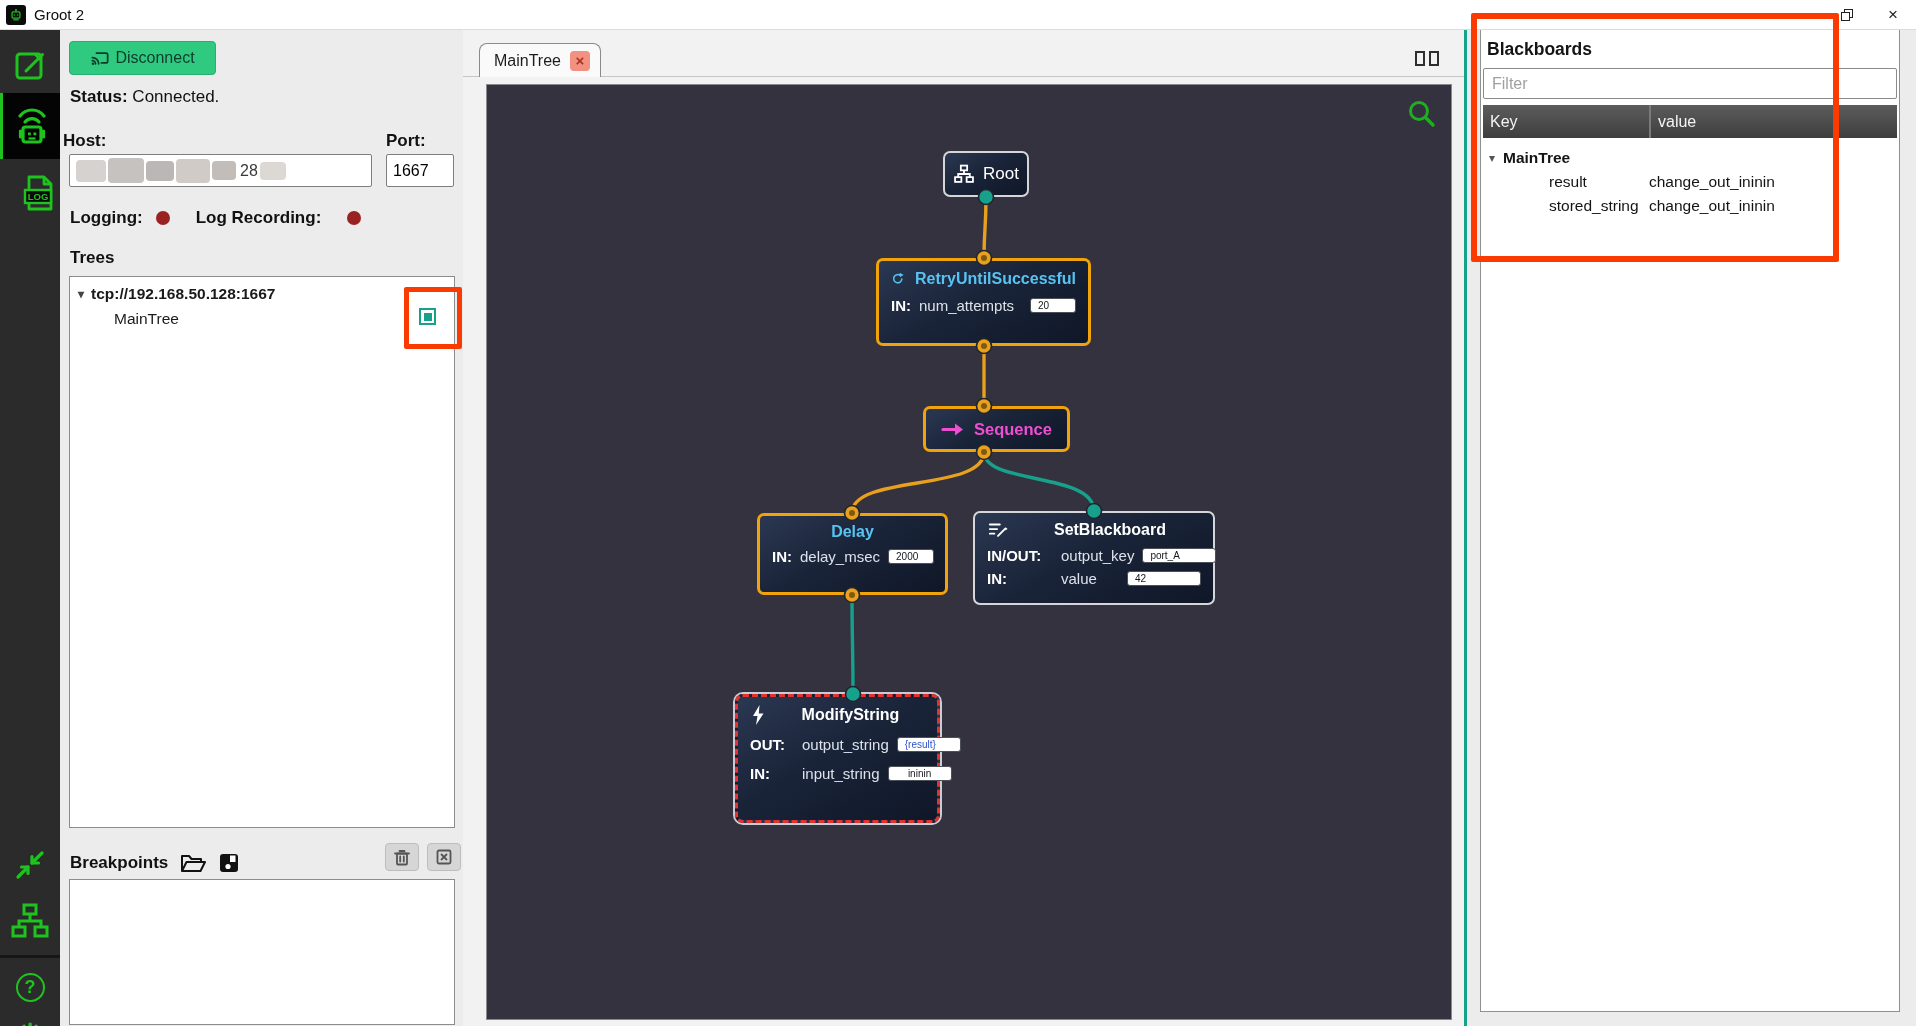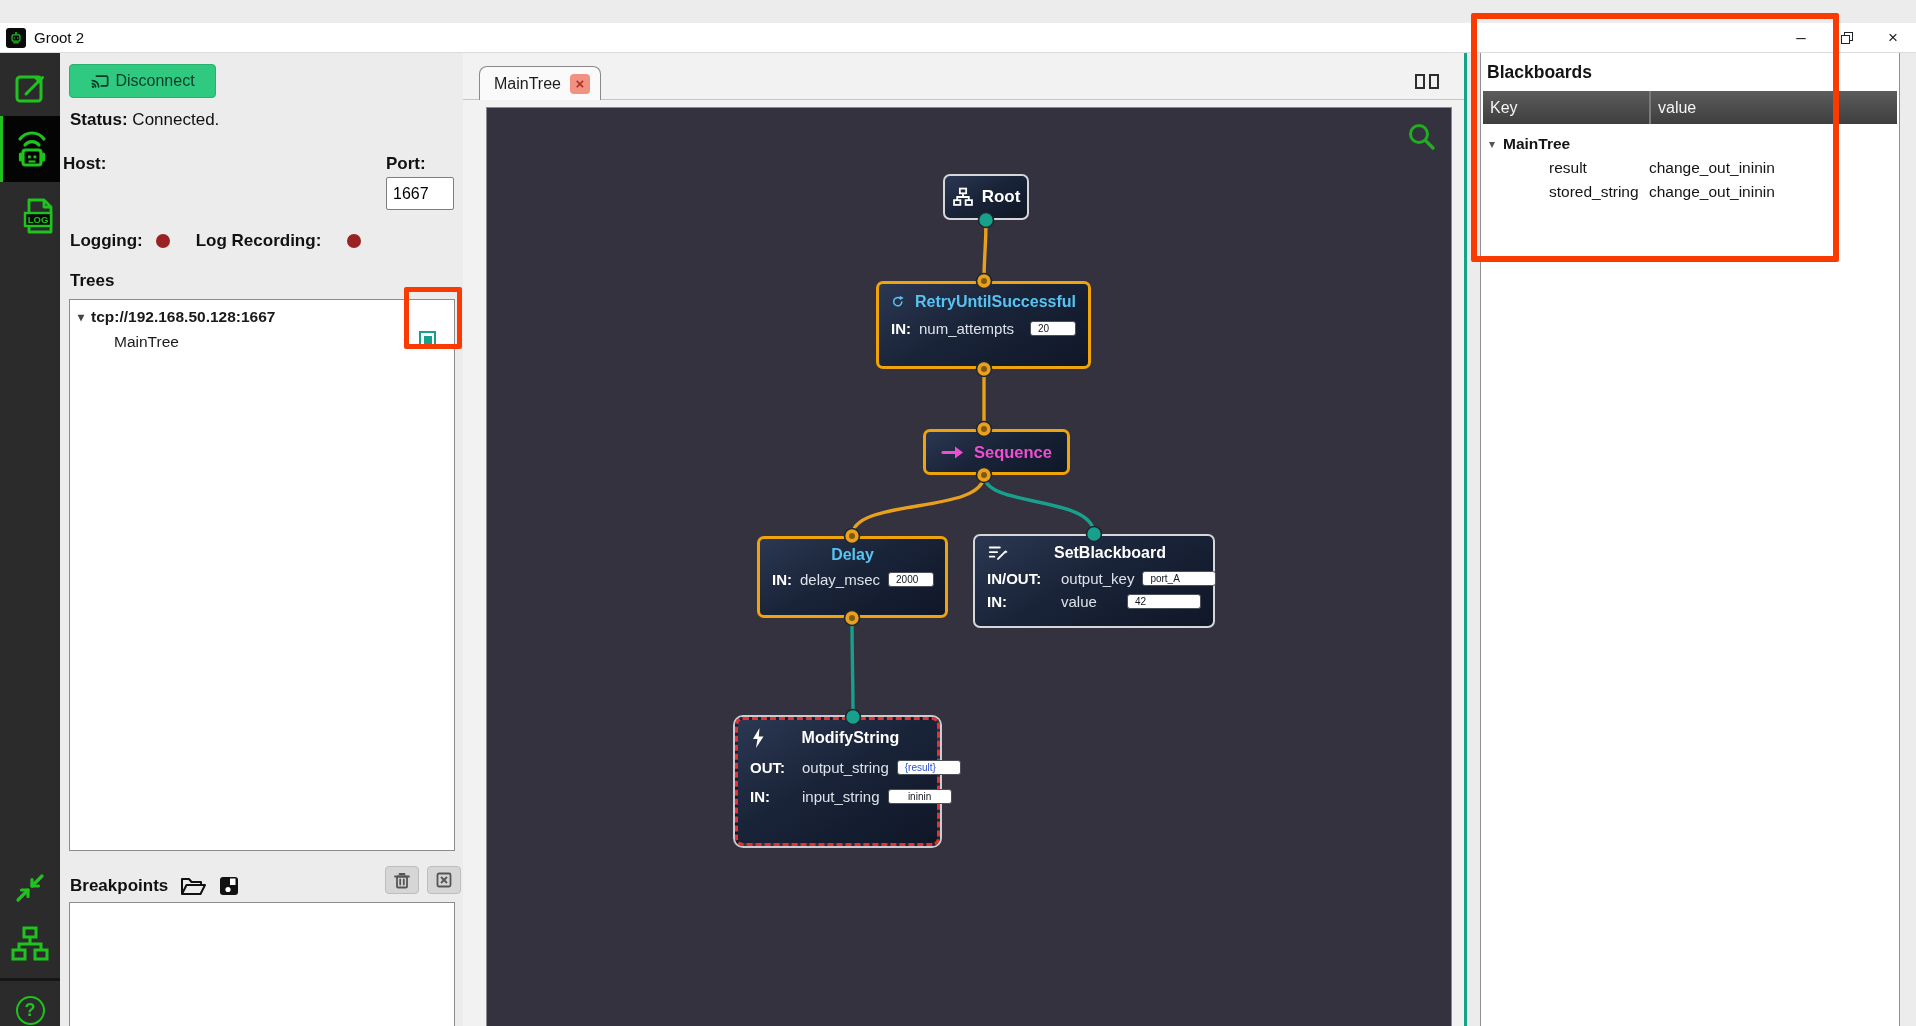--- a/index.html
+++ b/index.html
@@ -1,18 +1,18 @@
 <!DOCTYPE html>
 <html><head>
 <meta charset="utf-8">
 <style>
   * { margin:0; padding:0; box-sizing:border-box; }
   html,body { width:1916px; height:1026px; overflow:hidden; }
   body { position:relative; background:#ececec; font-family:"Liberation Sans", sans-serif; color:#111; }
-  .abs { position:absolute;margin-top:23px; }
+  .abs { position:absolute; }
 
   
   .titlebar { left:0; top:0; width:1916px; height:30px; background:#ffffff; border-bottom:1px solid #dcdcdc; display:flex; align-items:center; }
   .app-icon { width:20px; height:20px; margin-left:6px; background:#0b0b0b; border-radius:3px; display:flex; align-items:center; justify-content:center; }
   .title-text { margin-left:8px; font-size:15px; color:#0d0d0d; }
   .win-controls { position:absolute; right:0; top:0; height:30px; display:flex; align-items:center; }
   .win-btn { width:46px; height:30px; display:flex; align-items:center; justify-content:center; font-size:17px; color:#222; }
   .restore-glyph { position:relative; width:12px; height:12px; }
   .restore-glyph .r1 { position:absolute; right:0; top:0; width:9px; height:9px; border:1.6px solid #222; background:#fff; }
   .restore-glyph .r2 { position:absolute; left:0; bottom:0; width:9px; height:9px; border:1.6px solid #222; background:#fff; }
@@ -59,21 +59,21 @@
   .dual-pane { position:absolute; left:952px; top:21px; display:flex; gap:4px; }
   .dual-pane i { width:10px; height:15px; border:2px solid #2e2e2e; background:transparent; }
   .canvas { position:absolute; left:23px; top:54px; width:966px; height:936px; background:#34323e; border:1px solid #8a8a8a; overflow:hidden; }
   .magnifier { position:absolute; right:13px; top:13px; }
 
   
   .node { position:absolute; background:linear-gradient(150deg,#2b3852 0%, #1a2439 45%, #0f1727 100%); border:2px solid #d4d6da; border-radius:7px; color:#fff; z-index:1; }
   .node.active { border:3px solid #f0a30a; }
   .node.breakpoint { border:3px dashed #e33331; box-shadow:0 0 0 2px #c9cdd3; border-radius:8px; }
   #node-root { left:456px; top:66px; width:86px; height:46px; display:flex; align-items:center; justify-content:center; gap:8px; }
-  #node-root .ntitle { font-size:17px; font-weight:bold; }
+  #node-root .ntitle { font-size:17px; font-weight:normal; }
   #node-retry { left:389px; top:173px; width:215px; height:88px; }
   #node-sequence { left:436px; top:321px; width:147px; height:46px; display:flex; align-items:center; justify-content:center; gap:9px; }
   #node-sequence .ntitle { color:#ef4ed2; font-size:16.5px; font-weight:bold; }
   #node-delay { left:270px; top:428px; width:191px; height:82px; }
   #node-setblackboard { left:486px; top:426px; width:242px; height:94px; }
   #node-modifystring { left:248px; top:609px; width:205px; height:129px; }
   .nheader { display:flex; align-items:center; gap:10px; padding:7px 12px 4px 12px; }
   .nheader .ntitle { flex:1; text-align:center; font-weight:bold; font-size:16px; }
   .ntitle.blue { color:#58c3f1; }
   .prow { display:flex; align-items:center; gap:8px; padding:3px 12px; }
@@ -214,20 +214,31 @@
         <circle cx="3.2" cy="16.4" r="1.4" fill="#0d3b2a"></circle>
       </svg>
     <span>Disconnect</span>
   </div>
   <div class="status-row">
     <span class="lbl-b">Status:</span>
     <span>Connected.</span>
   </div>
   <div class="host-label">Host:</div>
   <div class="port-label">Port:</div>
+  <div class="host-input">
+    <span class="censor">
+      <span class="cblob" style="width:30px;height:22px;background:#d5d2cf;"></span>
+      <span class="cblob" style="width:36px;height:25px;background:#c6c2bf;"></span>
+      <span class="cblob" style="width:28px;height:20px;background:#bab7b5;"></span>
+      <span class="cblob" style="width:34px;height:24px;background:#d0cbc6;"></span>
+      <span class="cblob" style="width:24px;height:19px;background:#c2bdb9;"></span>
+      <span class="host-suffix">28</span>
+      <span class="cblob" style="width:26px;height:18px;background:#dcd8d4;"></span>
+    </span>
+  </div>
   <input class="port-input" type="text" value="1667" style="">
   <div class="logging-row">
     <span class="lbl-b">Logging:</span>
     <span class="dot" style="margin-left:13px;"></span>
     <span class="lbl-b" style="margin-left:26px;">Log Recording:</span>
     <span class="dot" style="margin-left:26px;"></span>
   </div>
   <div class="trees-title">Trees</div>
   <div class="trees-box">
     <div class="tree-row1">
@@ -413,20 +424,21 @@
         </svg>
     </div>
   </div>
 </div>
 
 <div class="abs splitter"></div>
 
 <div class="abs right-panel">
   <div class="bb-panel">
     <div class="bb-title">Blackboards</div>
+    <input class="bb-filter" type="text" placeholder="Filter" style="">
     <div class="bb-header">
       <div class="hcell first">Key</div>
       <div class="hcell">value</div>
     </div>
     <div class="bb-rows">
       <div class="bb-group">
         <span class="bb-expander">▾</span>
         <span>MainTree</span>
       </div>
       <div class="bb-row">

